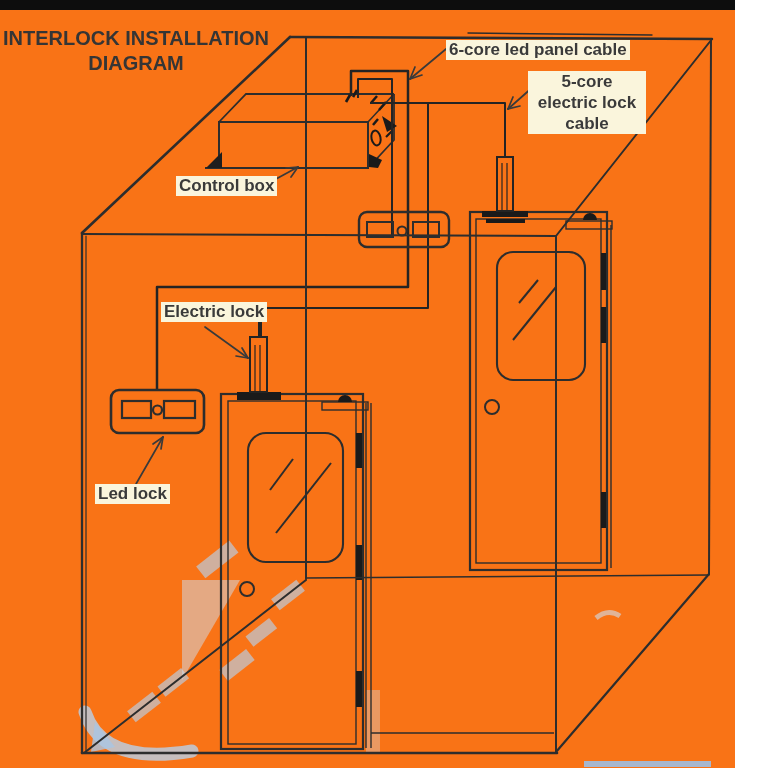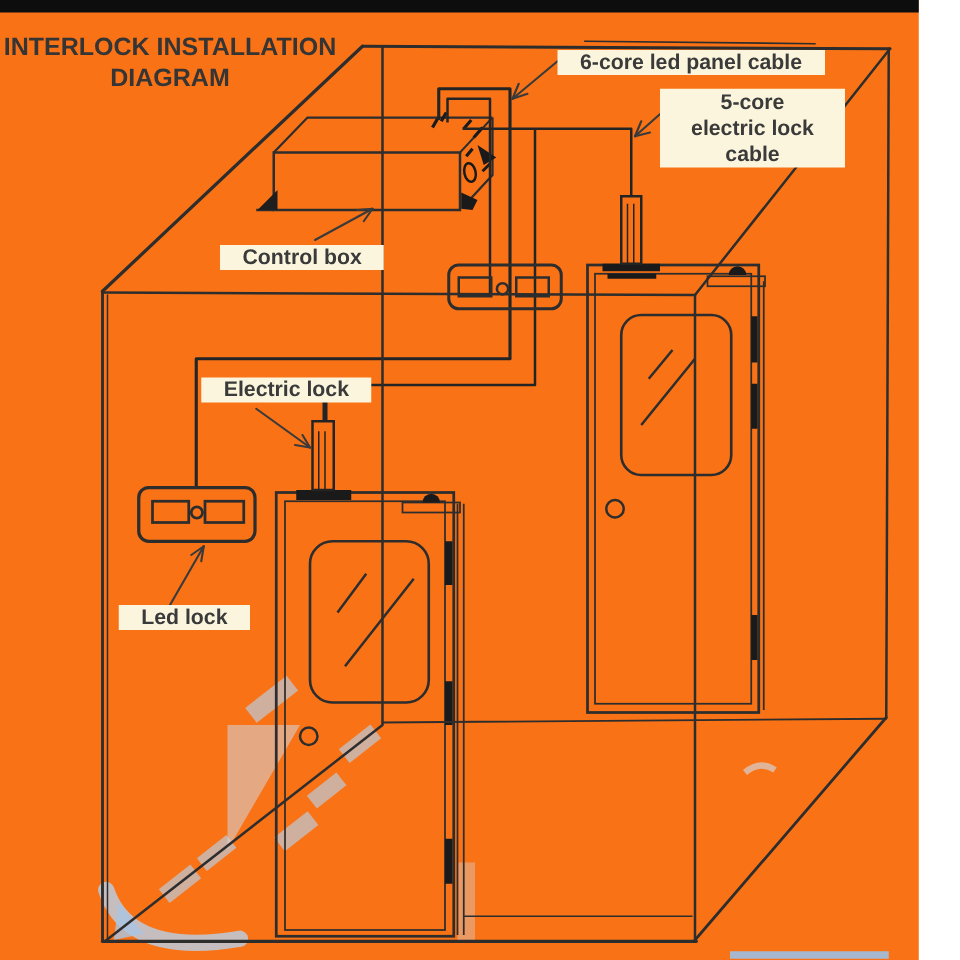--- a/index.html
+++ b/index.html
@@ -1,21 +1,21 @@
 <!DOCTYPE html>
 <html><head>
 <meta charset="utf-8">
 <style>
   html,body{margin:0;padding:0;background:#ffffff;}
   #stage{position:relative;width:735px;height:768px;background:#f97316;overflow:hidden;
          font-family:"Liberation Sans",sans-serif;}
   #topbar{position:absolute;left:0;top:0;width:768px;height:10px;background:#0d0d0d;}
   svg{position:absolute;left:0;top:0;}
   .lbl{position:absolute;font-weight:bold;font-size:17px;line-height:20px;color:#3a3a3a;
-       background:#faf5dc;padding:0 18px;white-space:pre-line;}
+       background:#faf5dc;padding:0 3px;white-space:pre-line;}
   .lbl.center{text-align:center;}
   #title{position:absolute;left:0;top:26px;width:272px;text-align:center;
          font-weight:bold;font-size:20px;line-height:25px;color:#353535;white-space:pre-line;
          background:transparent;}
 </style>
 </head>
 <body>
 
 <div id="stage">
   <div id="topbar"></div>
@@ -177,16 +177,16 @@
       </g>
     </g>
   </svg>
 
   <div id="title">INTERLOCK INSTALLATION
 DIAGRAM</div>
   <div class="lbl" style="left:446px;top:40px;">6-core led panel cable</div>
   <div class="lbl center" style="left:528px;top:71px;width:112px;line-height:21px;">5-core
 electric lock
 cable</div>
-  <div class="lbl" style="left:176px;top:196px;">Control box</div>
+  <div class="lbl" style="left:176px;top:176px;">Control box</div>
   <div class="lbl" style="left:161px;top:302px;">Electric lock</div>
   <div class="lbl" style="left:95px;top:484px;">Led lock</div>
 </div>
 
 </body></html>

